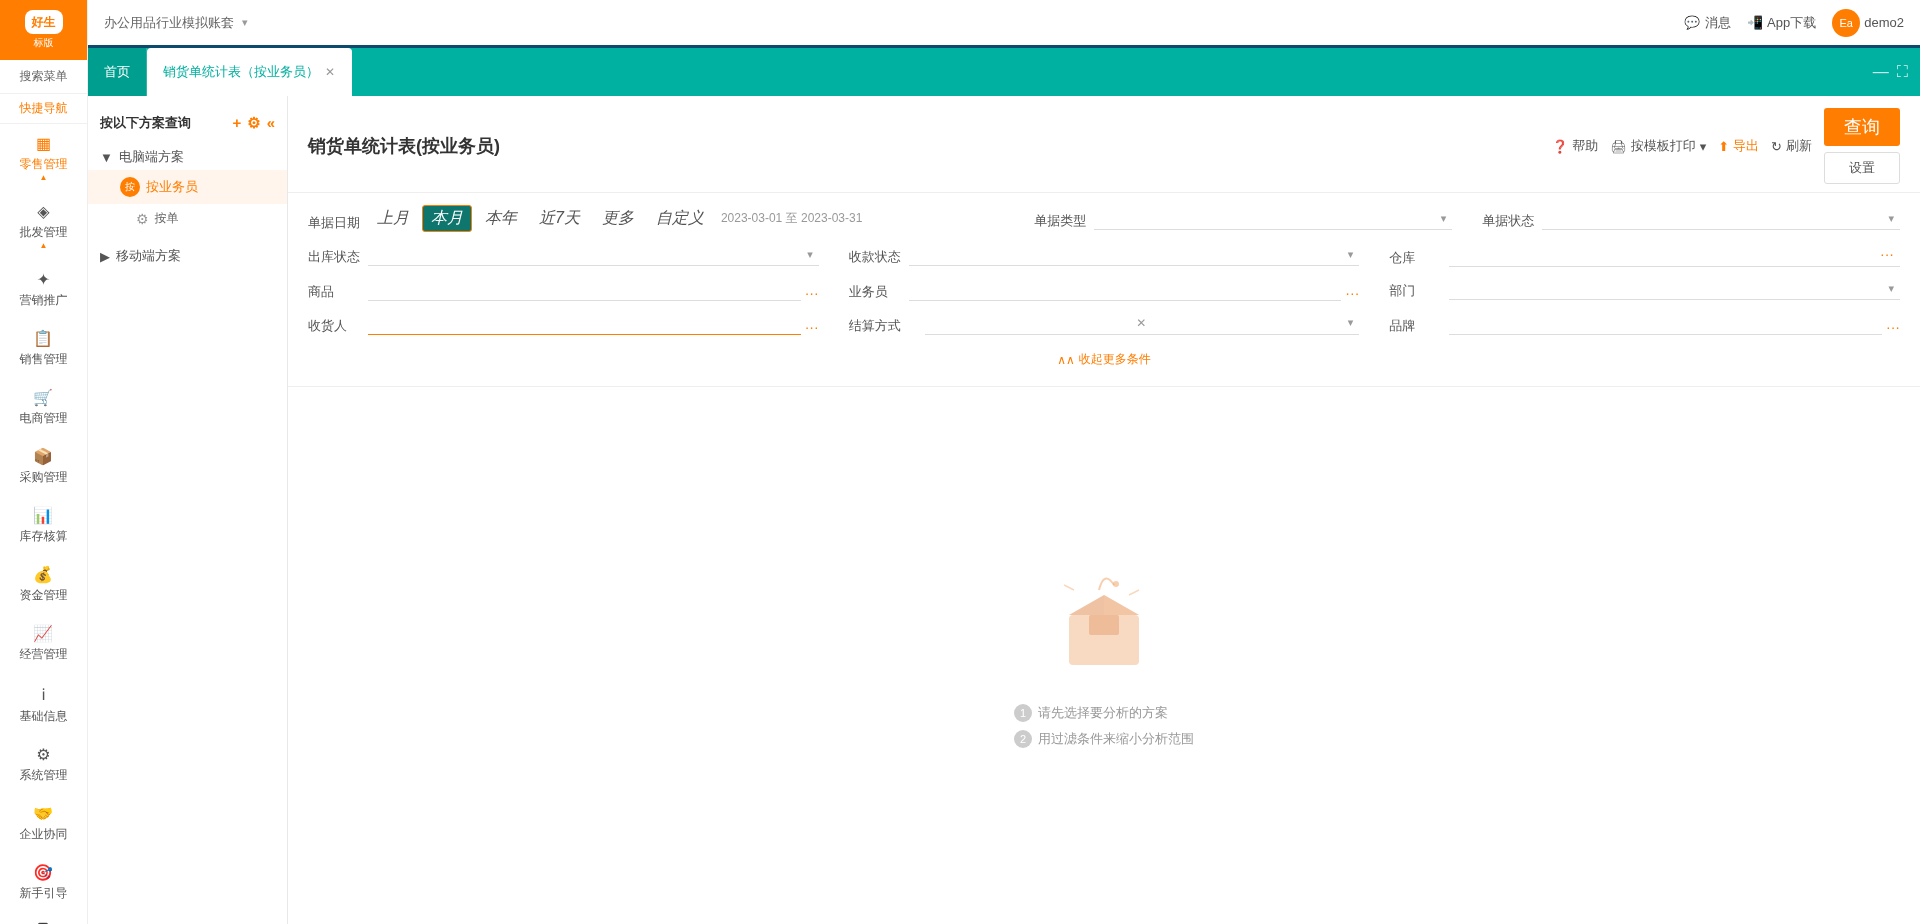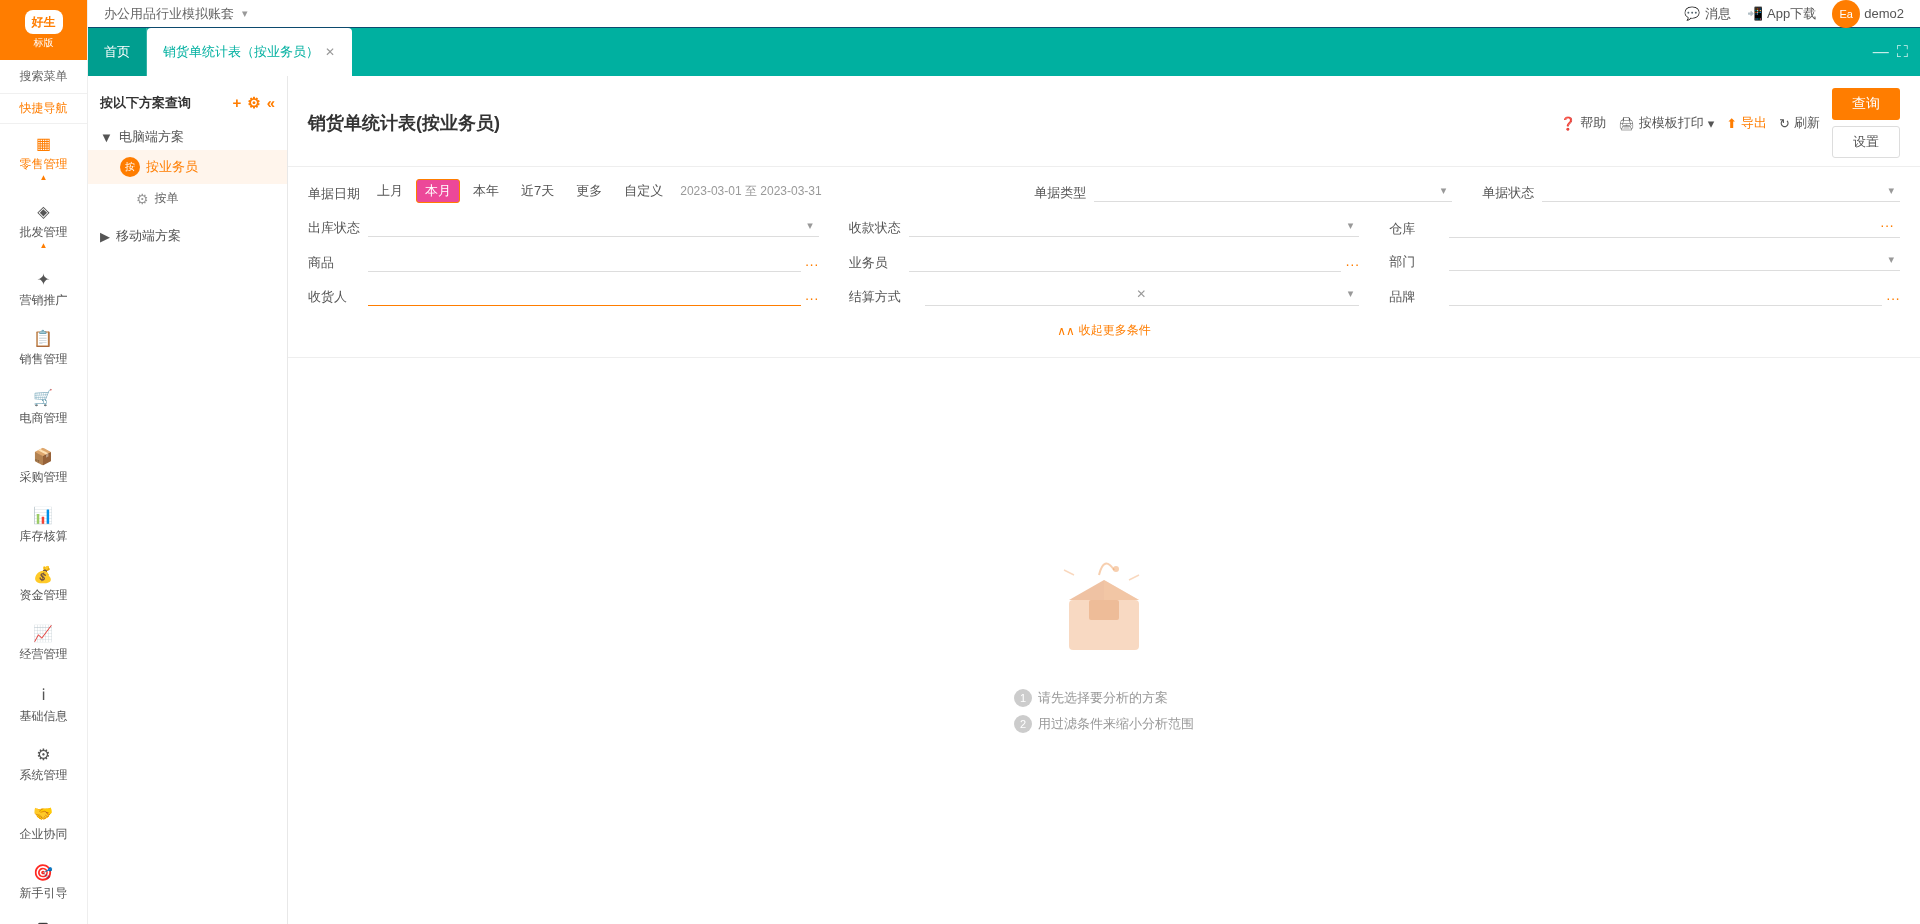--- a/index.html
+++ b/index.html
@@ -15,21 +15,21 @@
     .sidebar-nav { padding: 6px 0; width: 100%; text-align: center; cursor: pointer; color: #ff7d00; font-size: 12px; border-bottom: 1px solid #f0f0f0; }
     .sidebar-menu-item { width: 100%; text-align: center; padding: 10px 0; cursor: pointer; color: #555; font-size: 12px; display: flex; flex-direction: column; align-items: center; }
     .sidebar-menu-item.active { color: #ff7d00; }
     .sidebar-menu-item .menu-icon { font-size: 16px; margin-bottom: 3px; }
     .sidebar-menu-item.has-arrow::after { content: "▲"; font-size: 8px; color: #ff7d00; }
 
     
     .main { flex: 1; display: flex; flex-direction: column; overflow: hidden; }
 
     
-    .topbar { height: 28px; background: #fff; border-bottom: 1px solid #0c4a6e; display: flex; align-items: center; padding: 0 16px; justify-content: space-between; flex-shrink: 0; }
+    .topbar { height: 48px; background: #fff; border-bottom: 3px solid #0c4a6e; display: flex; align-items: center; padding: 0 16px; justify-content: space-between; flex-shrink: 0; }
     .topbar-left { display: flex; align-items: center; gap: 8px; }
     .topbar-breadcrumb { color: #666; font-size: 13px; }
     .topbar-dropdown { color: #999; font-size: 11px; cursor: pointer; }
     .topbar-right { display: flex; align-items: center; gap: 16px; color: #555; font-size: 13px; }
     .topbar-right-item { display: flex; align-items: center; gap: 4px; cursor: pointer; }
     .avatar { width: 28px; height: 28px; border-radius: 50%; background: #ff7d00; display: flex; align-items: center; justify-content: center; color: #fff; font-size: 11px; }
 
     
     .tabbar { height: 48px; background: #00b0a0; display: flex; align-items: center; padding: 0 0; flex-shrink: 0; }
     .tab { height: 100%; display: flex; align-items: center; padding: 0 16px; cursor: pointer; color: rgba(255,255,255,0.8); font-size: 13px; border-right: 1px solid rgba(255,255,255,0.2); }
@@ -56,39 +56,39 @@
 
     
     .right-panel { flex: 1; display: flex; flex-direction: column; overflow: hidden; }
 
     
     .page-header { background: #fff; padding: 12px 20px 8px 20px; display: flex; align-items: center; justify-content: space-between; border-bottom: 1px solid #eee; flex-shrink: 0; }
     .page-title { font-size: 18px; font-weight: bold; color: #333; }
     .page-actions { display: flex; align-items: center; gap: 12px; }
     .page-action-btn { display: flex; align-items: center; gap: 4px; color: #555; font-size: 13px; cursor: pointer; }
     .page-action-btn.export { color: #ff7d00; }
-    .query-btn { background: #ff7d00; color: #fff; border: none; padding: 7px 20px; border-radius: 3px; cursor: pointer; font-size: 14px; }
+    .query-btn { background: #ff7d00; color: #fff; border: none; padding: 7px 20px; border-radius: 3px; cursor: pointer; font-size: 18px; }
     .setting-btn { border: 1px solid #ddd; color: #555; padding: 6px 14px; border-radius: 3px; cursor: pointer; font-size: 13px; background: #fff; }
 
     
     .filter-area { background: #fff; padding: 12px 20px; border-bottom: 1px solid #eee; flex-shrink: 0; }
     .filter-row { display: flex; align-items: center; gap: 0; margin-bottom: 10px; }
     .filter-item { display: flex; align-items: flex-end; flex: 1; }
     .filter-label { color: #555; font-size: 13px; white-space: nowrap; min-width: 60px; }
     .filter-input { flex: 1; border: none; border-bottom: 1px solid #ddd; padding: 4px 6px; font-size: 13px; color: #333; outline: none; background: transparent; }
     .filter-input.active { border-bottom-color: #ff7d00; }
     .filter-select { flex: 1; display: flex; align-items: center; justify-content: space-between; border-bottom: 1px solid #ddd; padding: 4px 6px; cursor: pointer; }
     .filter-select-arrow { color: #999; font-size: 11px; }
     .filter-dots { color: #ff7d00; font-size: 14px; cursor: pointer; margin-left: 4px; }
     .filter-clear { color: #999; font-size: 12px; cursor: pointer; margin-left: 4px; }
 
     
     .date-filter { display: flex; align-items: center; gap: 4px; flex: 1; }
-    .date-btn { padding: 2px 8px; border-radius: 3px; cursor: pointer; font-size: 13px; color: #555; border: 1px solid transparent; }
-    .date-btn.active { background: #ec4899; color: #fff; border-color: #ff7d00; }
+    .date-btn { padding: 2px 8px; border-radius: 3px; cursor: pointer; font-size: 16px; color: #555; border: 1px solid transparent; font-style: italic; }
+    .date-btn.active { background: #0f766e; color: #fff; border-color: #ff7d00; }
     .date-range { font-size: 12px; color: #999; margin-left: 4px; }
 
     
     .collapse-row { text-align: center; padding: 6px 0; }
     .collapse-btn { color: #ff7d00; font-size: 12px; cursor: pointer; display: inline-flex; align-items: center; gap: 4px; }
 
     
     .empty-state { flex: 1; display: flex; flex-direction: column; align-items: center; justify-content: center; background: #fff; }
     .empty-icon { width: 120px; height: 120px; margin-bottom: 20px; }
     .empty-tips { color: #999; font-size: 13px; line-height: 2; }

